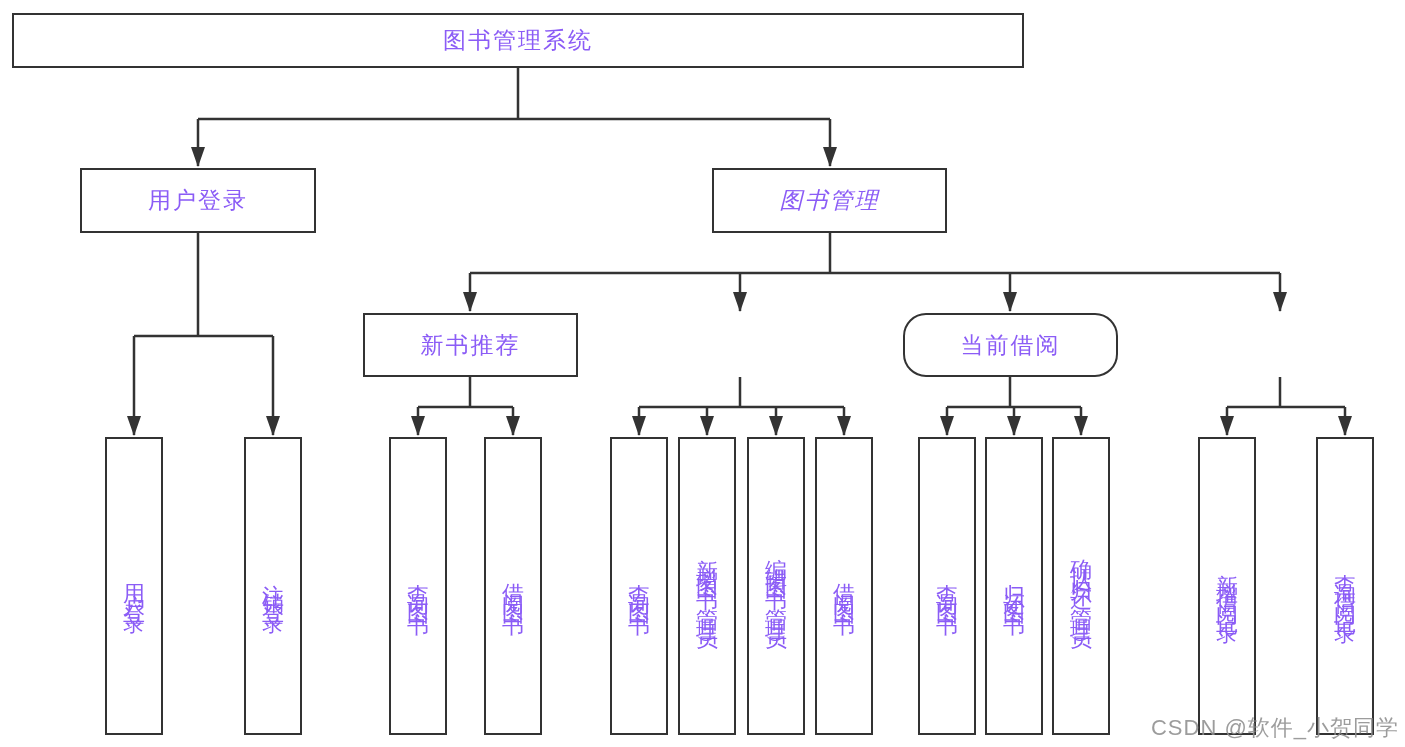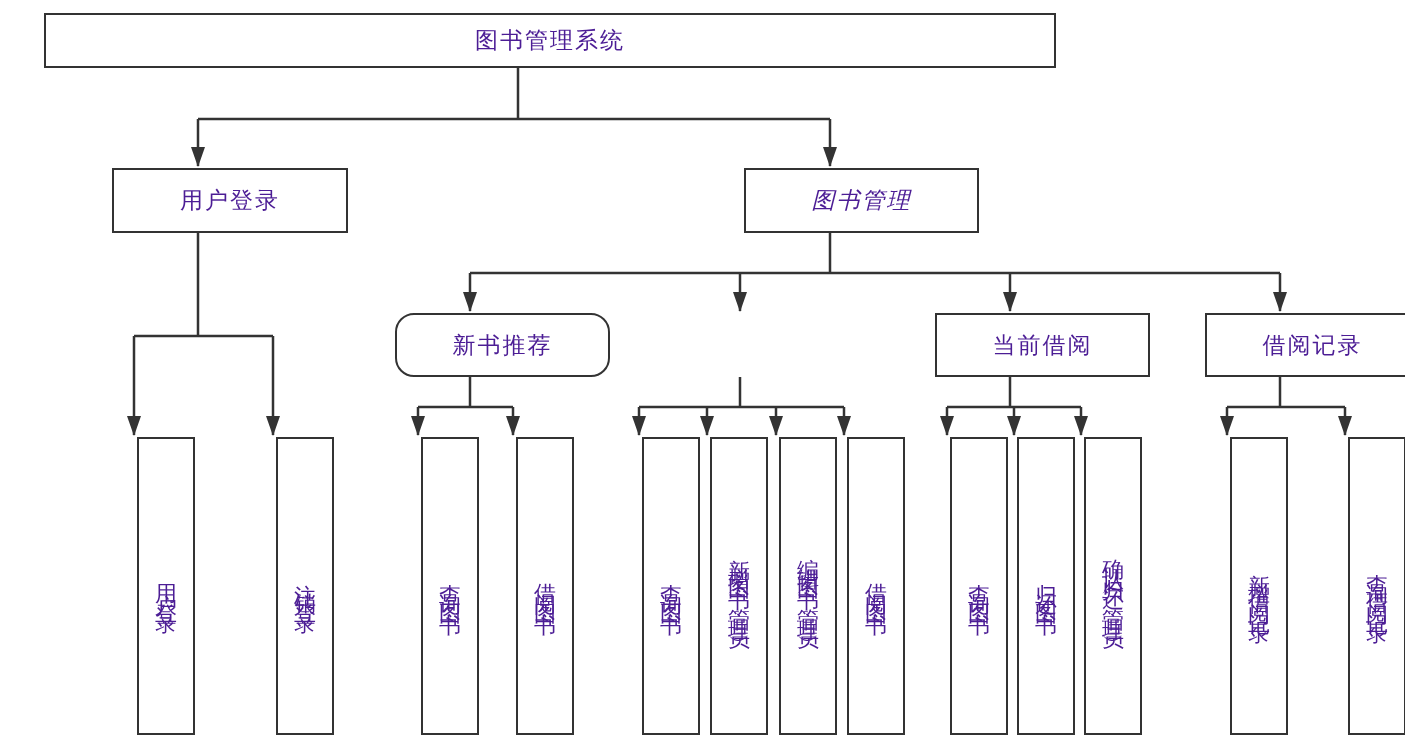--- a/index.html
+++ b/index.html
@@ -5,21 +5,21 @@
   html,body{margin:0;padding:0;background:#ffffff;}
   .stage{
     position:relative;width:1405px;height:747px;background:#ffffff;overflow:hidden;
     font-family:"Liberation Sans","DejaVu Sans",sans-serif;
   }
   .wires{position:absolute;left:0;top:0;width:1405px;height:747px;}
   .box{
     position:absolute;box-sizing:border-box;
     border:2.5px solid #333333;background:#ffffff;
     display:flex;align-items:center;justify-content:center;
-    color:#4c1d95;font-size:23px;letter-spacing:2px;white-space:nowrap;margin-left:32px;
+    color:#8b5cf6;font-size:23px;letter-spacing:2px;white-space:nowrap;
   }
   .v{
     writing-mode:vertical-rl;
     font-size:22px;letter-spacing:10px;white-space:normal;
     text-align:center;
   }
   .wm{
     position:absolute;right:6px;bottom:4px;z-index:5;
     font-size:22px;letter-spacing:1px;color:rgba(142,142,142,0.88);
   }
@@ -70,36 +70,36 @@
       <path d="M1227,407 V435" marker-end="url(#arw)"></path>
       <path d="M1345,407 V435" marker-end="url(#arw)"></path>
     </g>
   </svg>
 
   <div class="box" style="left:12px;top:13px;width:1012px;height:55px;">图书管理系统</div>
 
   <div class="box" style="left:80px;top:168px;width:236px;height:65px;">用户登录</div>
   <div class="box" style="left:712px;top:168px;width:235px;height:65px;font-style:italic;">图书管理</div>
 
-  <div class="box" style="left:363px;top:313px;width:215px;height:64px;border-radius:19px;">新书推荐</div>
-  <div class="box" style="left:903px;top:313px;width:215px;height:64px;">当前借阅</div>
-  <div class="box" style="left:1173px;top:313px;width:215px;height:64px;">借阅记录</div>
+  <div class="box" style="left:363px;top:313px;width:215px;height:64px;">新书推荐</div>
+  <div class="box" style="left:903px;top:313px;width:215px;height:64px;border-radius:23px;">当前借阅</div>
 
   <div class="box v" style="left:105px;top:437px;width:58px;height:298px;">用户登录</div>
   <div class="box v" style="left:244px;top:437px;width:58px;height:298px;">注销登录</div>
 
   <div class="box v" style="left:389px;top:437px;width:58px;height:298px;">查询图书</div>
   <div class="box v" style="left:484px;top:437px;width:58px;height:298px;">借阅图书</div>
 
   <div class="box v" style="left:610px;top:437px;width:58px;height:298px;">查询图书</div>
   <div class="box v" style="left:678px;top:437px;width:58px;height:298px;">新增图书（管理员）</div>
   <div class="box v" style="left:747px;top:437px;width:58px;height:298px;">编辑图书（管理员）</div>
   <div class="box v" style="left:815px;top:437px;width:58px;height:298px;">借阅图书</div>
 
   <div class="box v" style="left:918px;top:437px;width:58px;height:298px;">查询图书</div>
   <div class="box v" style="left:985px;top:437px;width:58px;height:298px;">归还图书</div>
   <div class="box v" style="left:1052px;top:437px;width:58px;height:298px;">确认归还（管理员）</div>
 
   <div class="box v" style="left:1198px;top:437px;width:58px;height:298px;">新增借阅记录</div>
   <div class="box v" style="left:1316px;top:437px;width:58px;height:298px;">查询借阅记录</div>
 
+  <div class="wm">CSDN @软件_小贺同学</div>
 
 </div>
 
 </body></html>

